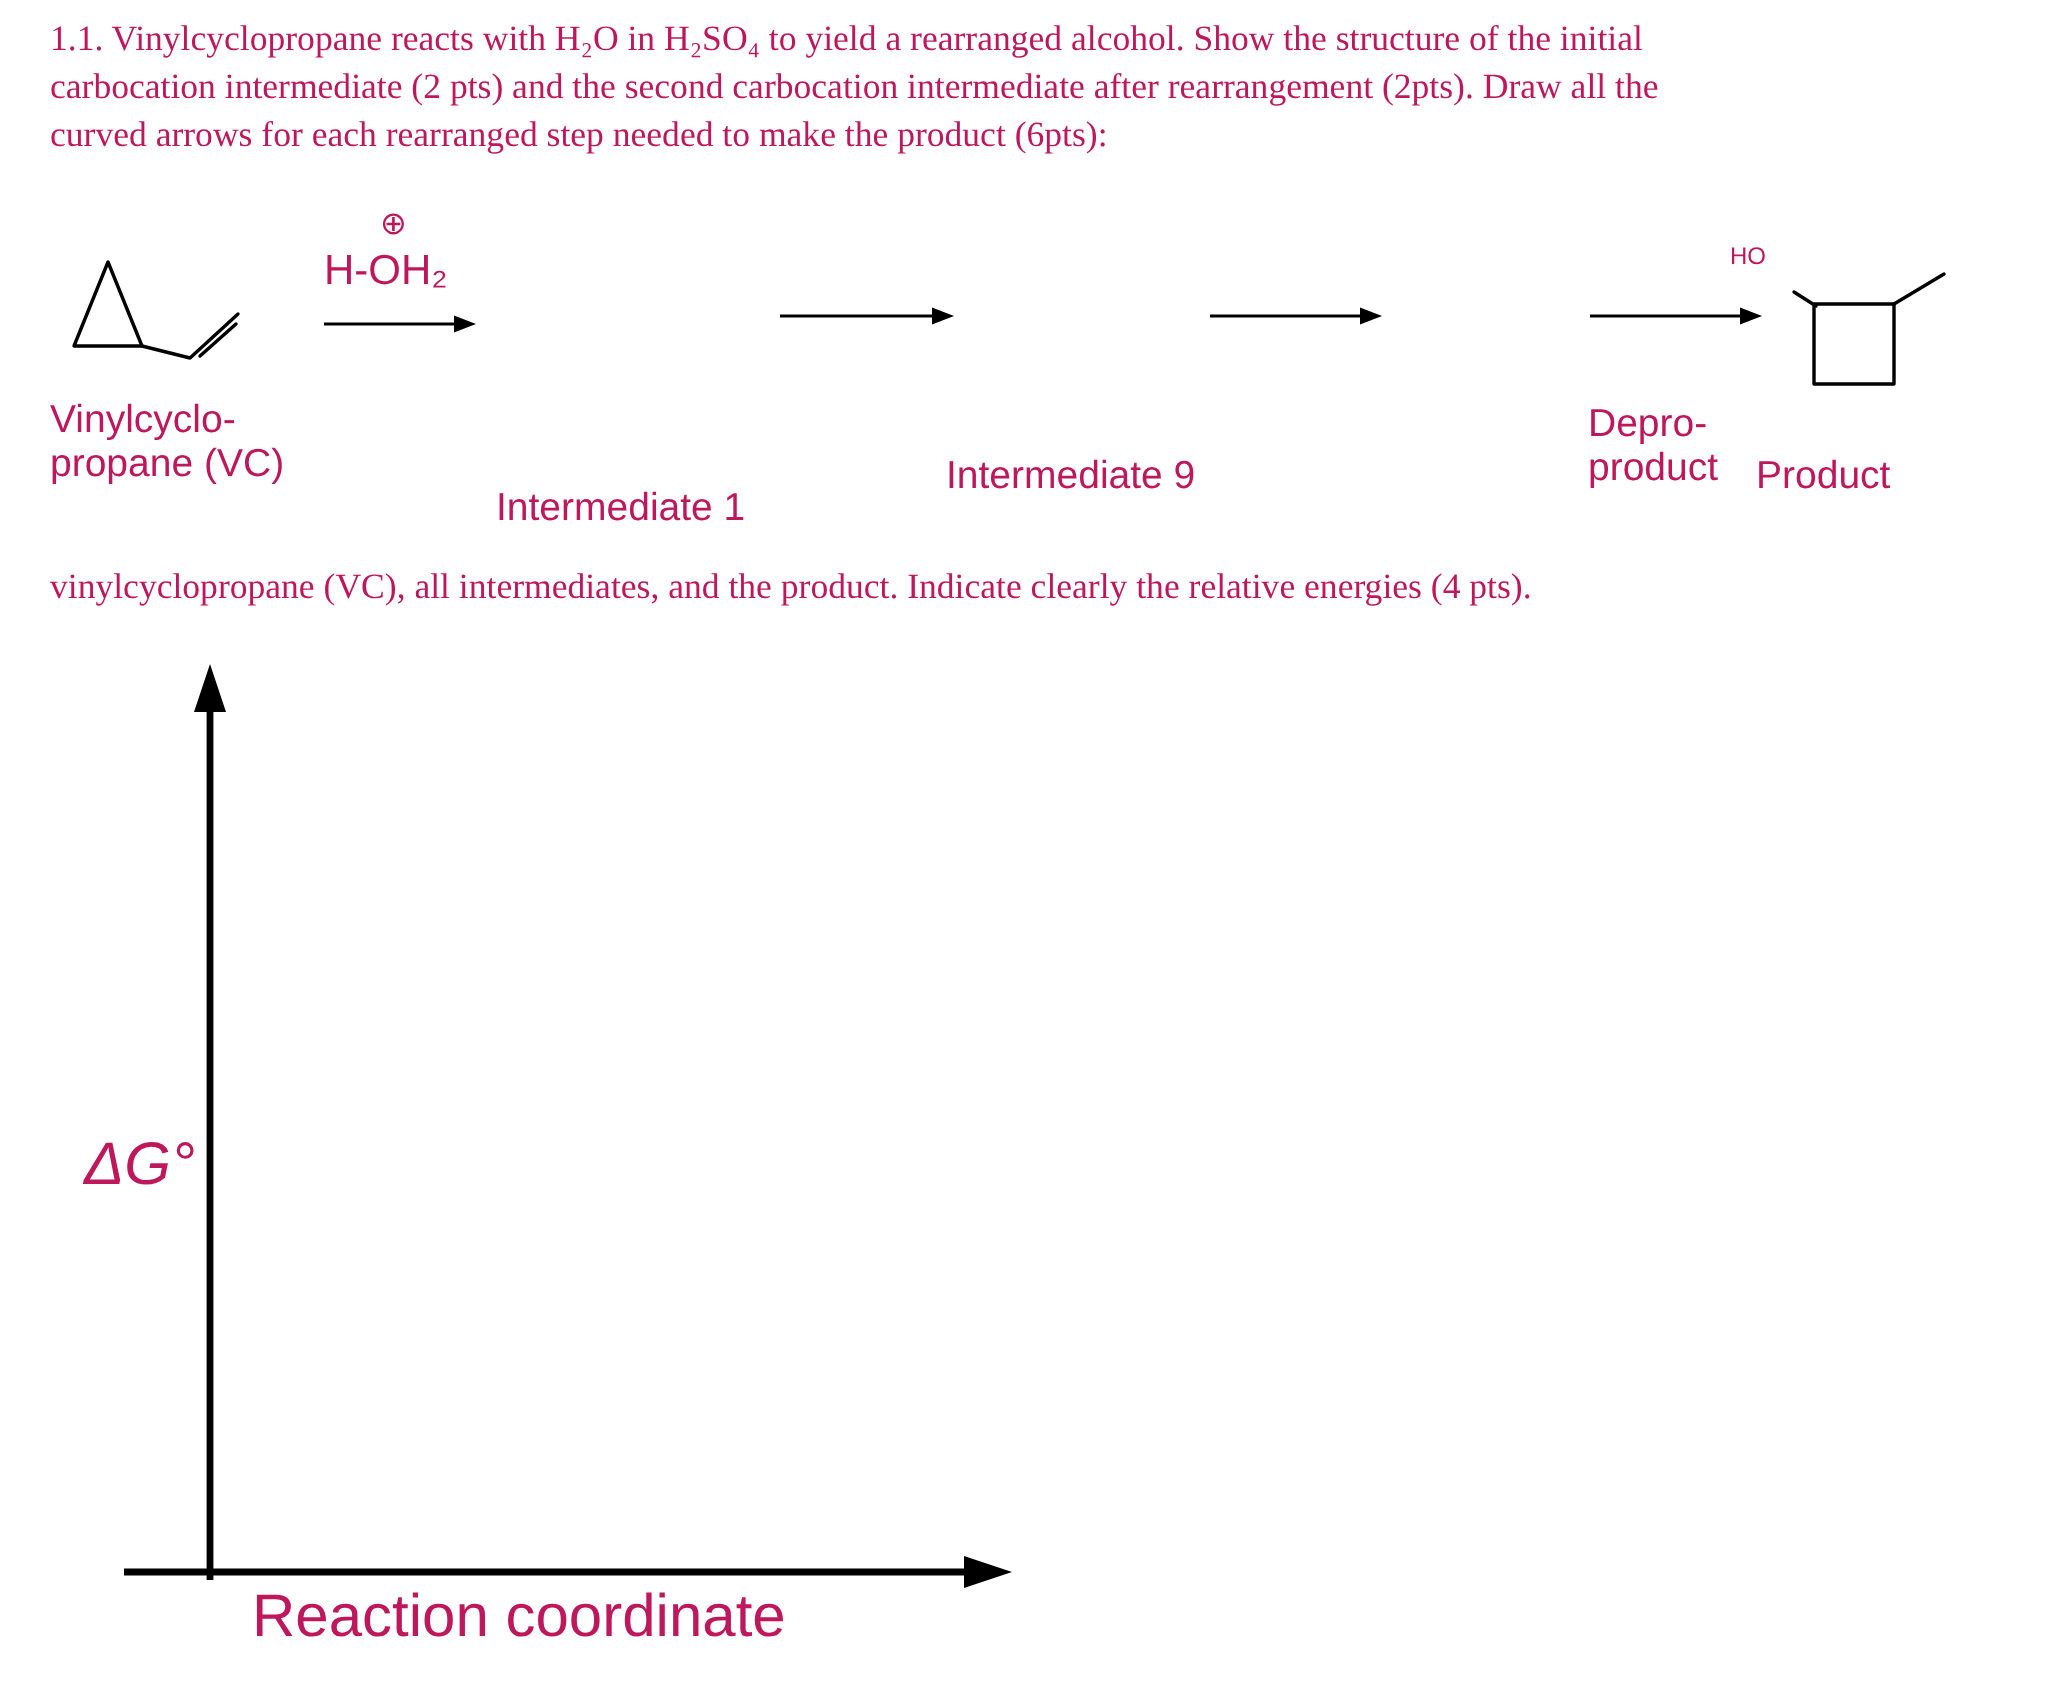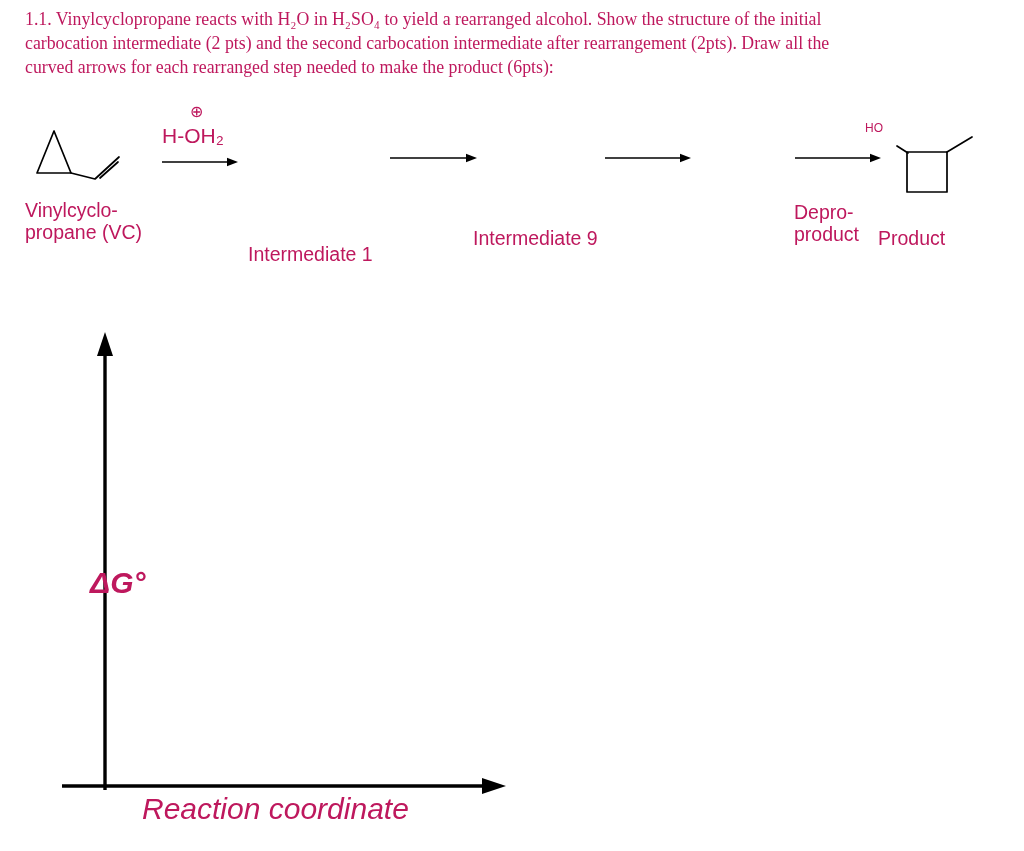--- a/index.html
+++ b/index.html
@@ -35,30 +35,28 @@
   }
   .plus-circ{
     position:absolute;
     font-size:16px;
   }
   .yaxis-label{
     position:absolute;
     left:42px;
     top:566px;
     font-size:30px;
-    font-weight:bold;
+    font-weight:normal;
     font-style:italic;
-    margin-left:48px;
   }
   .xaxis-label{
     position:absolute;
-    left:142px;
+    left:126px;
     top:792px;
     font-size:30px;
-    font-style:italic;
   }
 </style>
 </head>
 <body>
 
 <div class="page">
 
   <div class="q serif" style="top:7px;">
     <div>1.1. Vinylcyclopropane reacts with H₂O in H₂SO₄ to yield a rearranged alcohol. Show the structure of the initial</div>
     <div>carbocation intermediate (2 pts) and the second carbocation intermediate after rearrangement (2pts). Draw all the</div>
@@ -114,20 +112,21 @@
   <div class="lbl sans" style="left:794px;top:170px;margin-top:32px;">
     <div>Depro-</div>
     <div>product</div>
   </div>
 
   <div class="lbl sans" style="left:865px;top:122px;font-size:12px;">HO</div>
 
   <div class="lbl sans" style="left:878px;top:228px;">Product</div>
 
   <div class="q serif" style="top:281px;">
+    <div>vinylcyclopropane (VC), all intermediates, and the product. Indicate clearly the relative energies (4 pts).</div>
   </div>
 
   <svg class="axes-svg" width="480" height="480" viewBox="0 0 480 480">
     <g stroke="#000" stroke-width="3.4" fill="#000">
       <line x1="65" y1="22" x2="65" y2="462"></line>
       <polygon points="65,4 57,28 73,28" stroke="none"></polygon>
       <line x1="22" y1="458" x2="448" y2="458"></line>
       <polygon points="466,458 442,450 442,466" stroke="none"></polygon>
     </g>
   </svg>

